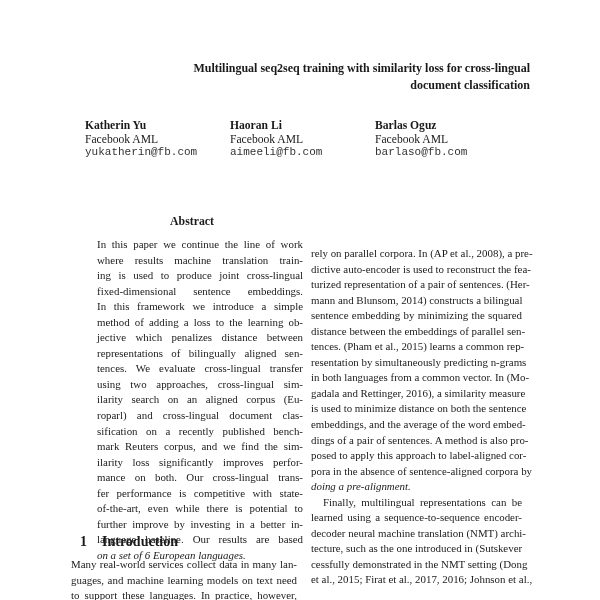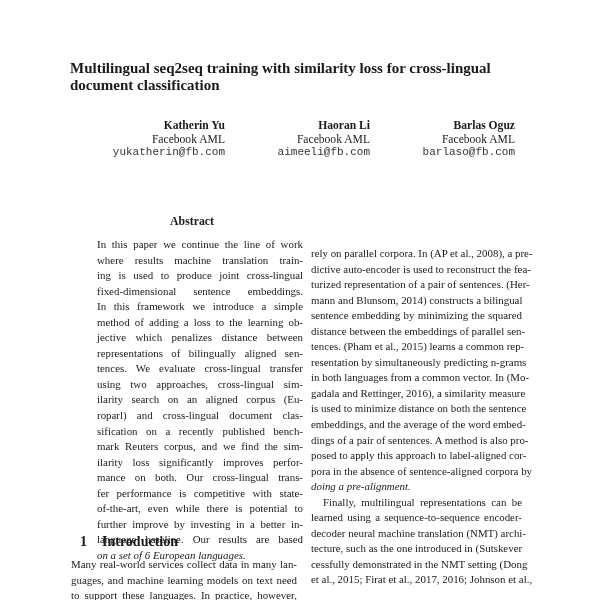--- a/index.html
+++ b/index.html
@@ -4,27 +4,27 @@
 <style>
   html, body { margin: 0; padding: 0; }
   body {
     width: 600px; height: 600px; overflow: hidden;
     background: #ffffff; color: #1a1a1a;
     font-family: "Liberation Serif", "DejaVu Serif", serif;
     position: relative;
   }
   .title {
     position: absolute; left: 70px; top: 60px; width: 460px;
-    text-align: left; font-weight: bold; font-size: 15px; line-height: 17px;
+    text-align: right; font-weight: bold; font-size: 12px; line-height: 17px;
   }
   .authors {
     position: absolute; left: 85px; top: 119px; width: 430px;
     display: flex; justify-content: space-between;
   }
-  .author { text-align: right; width: 140px; font-size: 11.6px; line-height: 13.5px; }
+  .author { text-align: left; width: 140px; font-size: 11.6px; line-height: 13.5px; }
   .author .name { font-weight: bold; }
   .author .email { font-family: "Liberation Mono", "DejaVu Sans Mono", monospace; font-size: 11px; color: #333; }
   .col { position: absolute; top: 0; font-size: 10.9px; line-height: 15.55px; }
   .col.left { left: 89px; width: 206px; }
   .col.right { left: 311px; width: 211px; }
   .abs-head {
     position: absolute; left: 89px; top: 214px; width: 206px;
     text-align: center; font-weight: bold; font-size: 11.8px;
   }
   .line { display: block; white-space: nowrap; text-align: justify; text-align-last: justify; height: 15.55px; }

